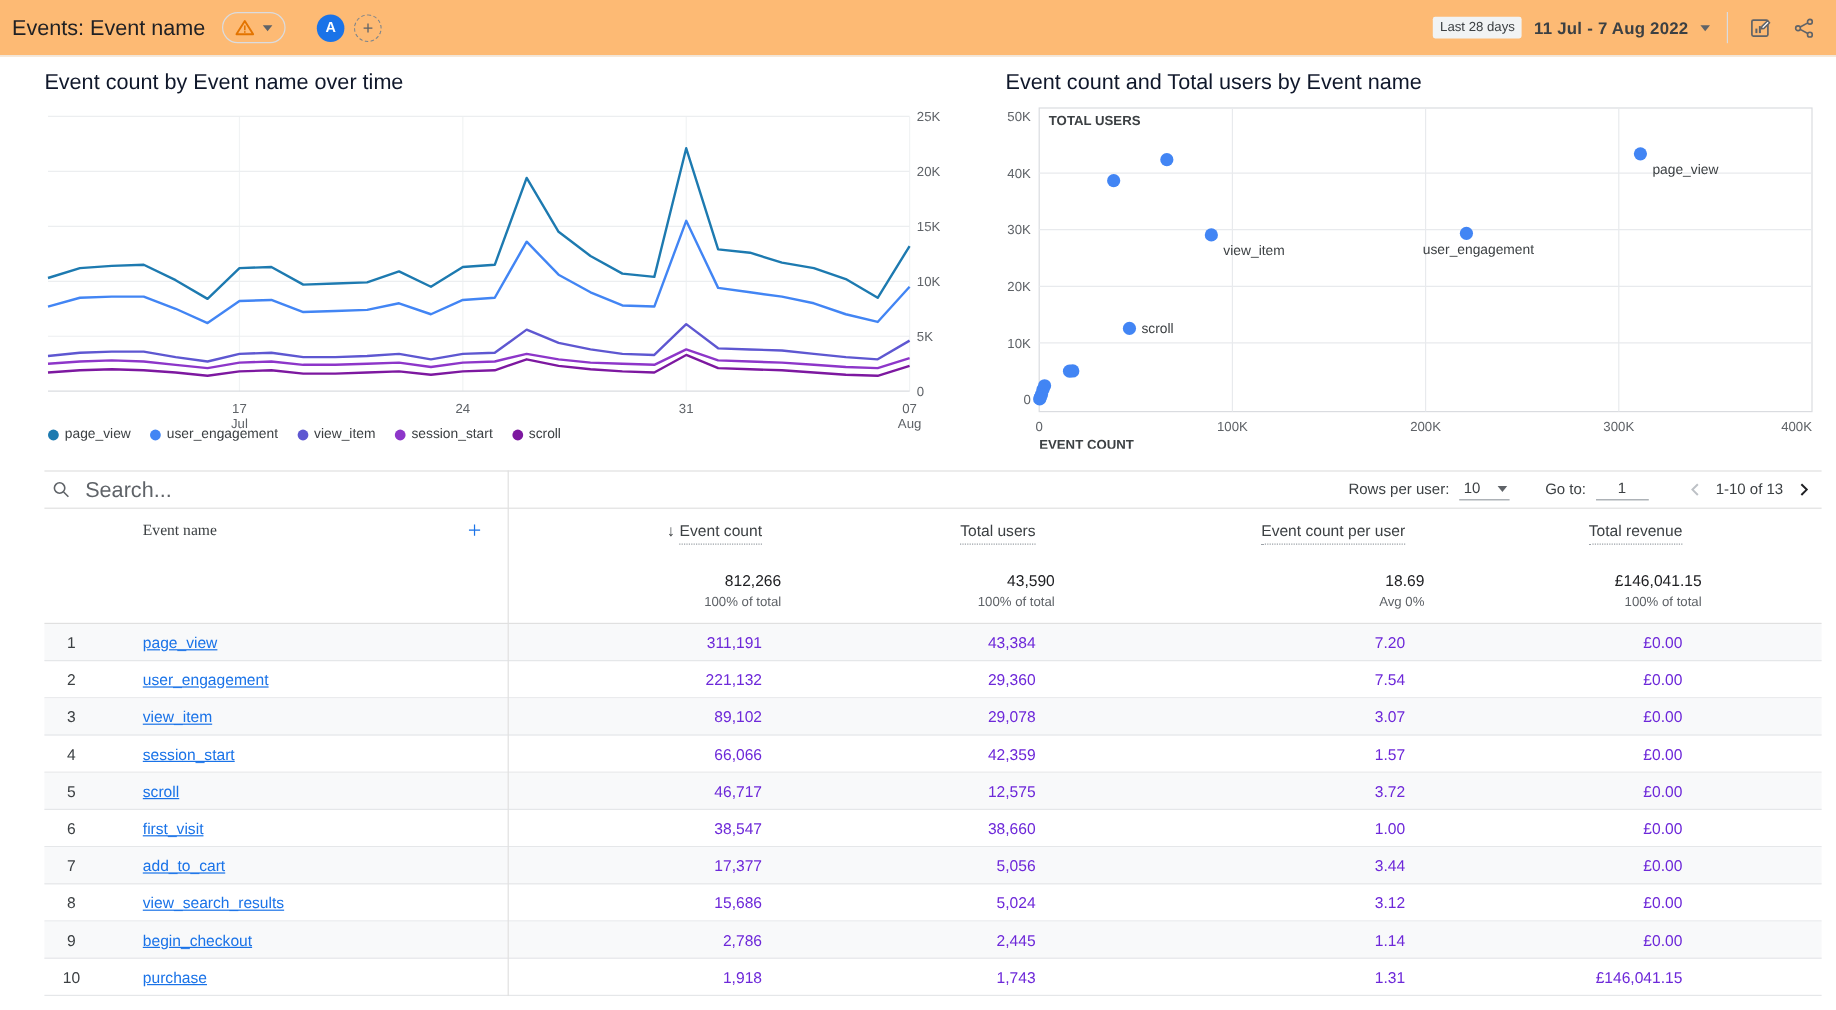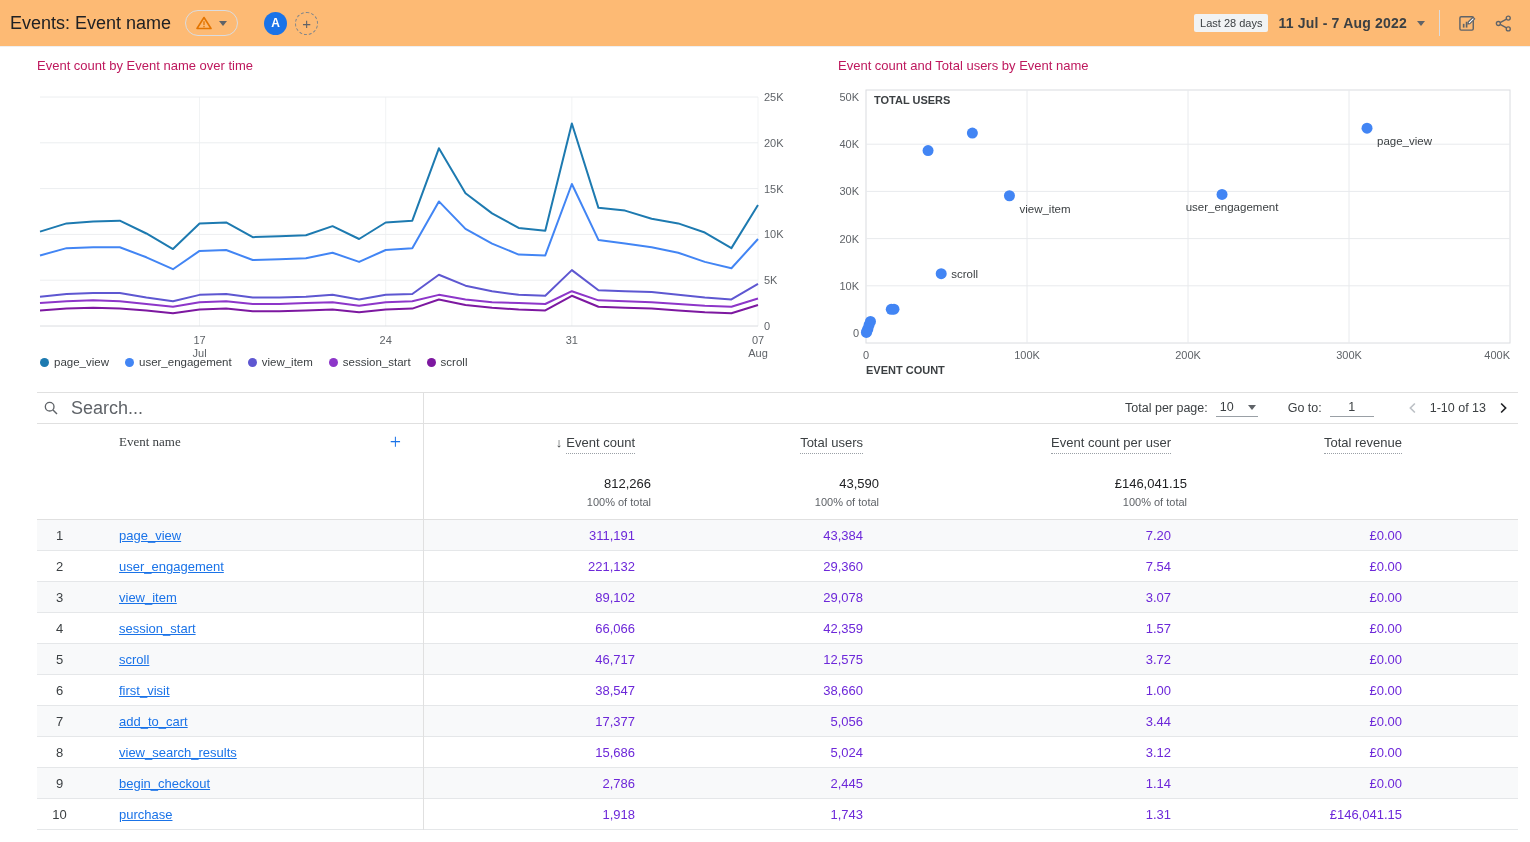--- a/index.html
+++ b/index.html
@@ -19,21 +19,21 @@
             font-weight:bold; display:flex; align-items:center; justify-content:center; margin-left:26px; cursor:pointer; }
   .add-comparison { width:23px; height:23px; border-radius:50%; border:1px dashed #80868b; color:#5f6368;
             display:flex; align-items:center; justify-content:center; font-size:15px; margin-left:8px; cursor:pointer; }
   #topbar-right { margin-left:auto; display:flex; align-items:center; gap:10px; padding-right:14px; }
   .range-badge { background:#f1f3f4; color:#3c4043; font-size:11px; padding:3px 6px; border-radius:2px; }
   .range-text { font-size:14px; font-weight:bold; color:#3c4043; letter-spacing:.2px; }
   .v-sep { width:1px; height:26px; background:#dadce0; margin:0 4px; }
   .icon-btn { width:26px; height:26px; display:flex; align-items:center; justify-content:center; cursor:pointer; }
 
   
-  .chart-title { position:absolute; font-size:13px; color:#be185d; }
+  .chart-title { position:absolute; font-size:18px; color:#0f172a; }
   #line-title { left:37px; top:58px; }
   #scatter-title { left:838px; top:58px; }
   #line-svg { position:absolute; left:37px; top:82px; }
   #scatter-svg { position:absolute; left:838px; top:82px; }
   #line-legend { position:absolute; left:40px; top:356px; display:flex; gap:16px; align-items:center; }
   .legend-item { display:flex; align-items:center; gap:5px; font-size:11.5px; color:#3c4043; cursor:pointer; }
   .legend-dot { width:9px; height:9px; border-radius:50%; }
 
   svg text { font-family:"Liberation Sans", sans-serif; }
   .tick-label { font-size:11px; fill:#5f6368; }
@@ -217,21 +217,21 @@
 
     <div class="t-toolbar">
       <div class="search-wrap">
         <svg width="16" height="16" viewBox="0 0 24 24">
           <circle cx="10" cy="10" r="6.5" fill="none" stroke="#5f6368" stroke-width="2"></circle>
           <line x1="15" y1="15" x2="21" y2="21" stroke="#5f6368" stroke-width="2"></line>
         </svg>
         <input id="search-input" placeholder="Search..." style="">
       </div>
       <div class="pager">
-        <span>Total per page:</span>
+        <span>Rows per user:</span>
         <span class="rpp-value">
           <span>10</span>
           <span class="caret"></span>
         </span>
         <span class="pager-gap"></span>
         <span>Go to:</span>
         <input class="goto-input" value="1" style="">
         <span class="pager-gap"></span>
         <span class="chev">
           <svg width="18" height="18" viewBox="0 0 24 24">
@@ -273,20 +273,24 @@
           <div></div>
         <div>
             <div class="totals-num">812,266</div>
             <div class="totals-sub">100% of total</div>
           </div>
         <div>
             <div class="totals-num">43,590</div>
             <div class="totals-sub">100% of total</div>
           </div>
         <div>
+            <div class="totals-num">18.69</div>
+            <div class="totals-sub">Avg 0%</div>
+          </div>
+        <div>
             <div class="totals-num">£146,041.15</div>
             <div class="totals-sub">100% of total</div>
           </div>
         <div></div>
       </div>
     </div>
 
     <div id="t-body">
         <div class="grid-row t-row alt">
           <div class="cell-num">1</div>

